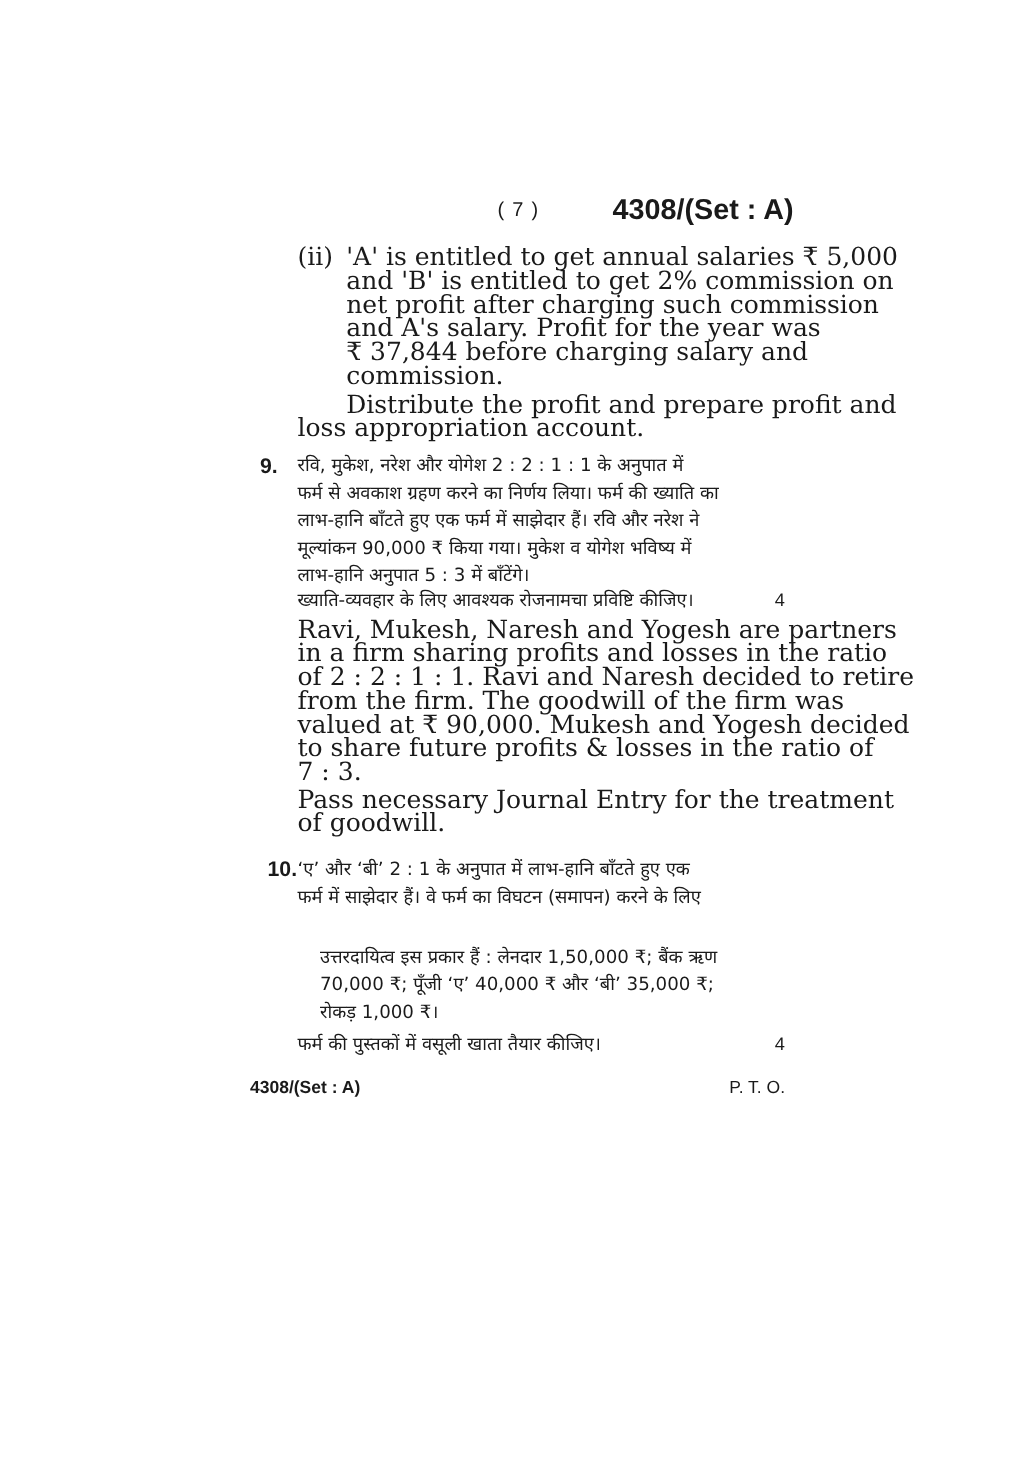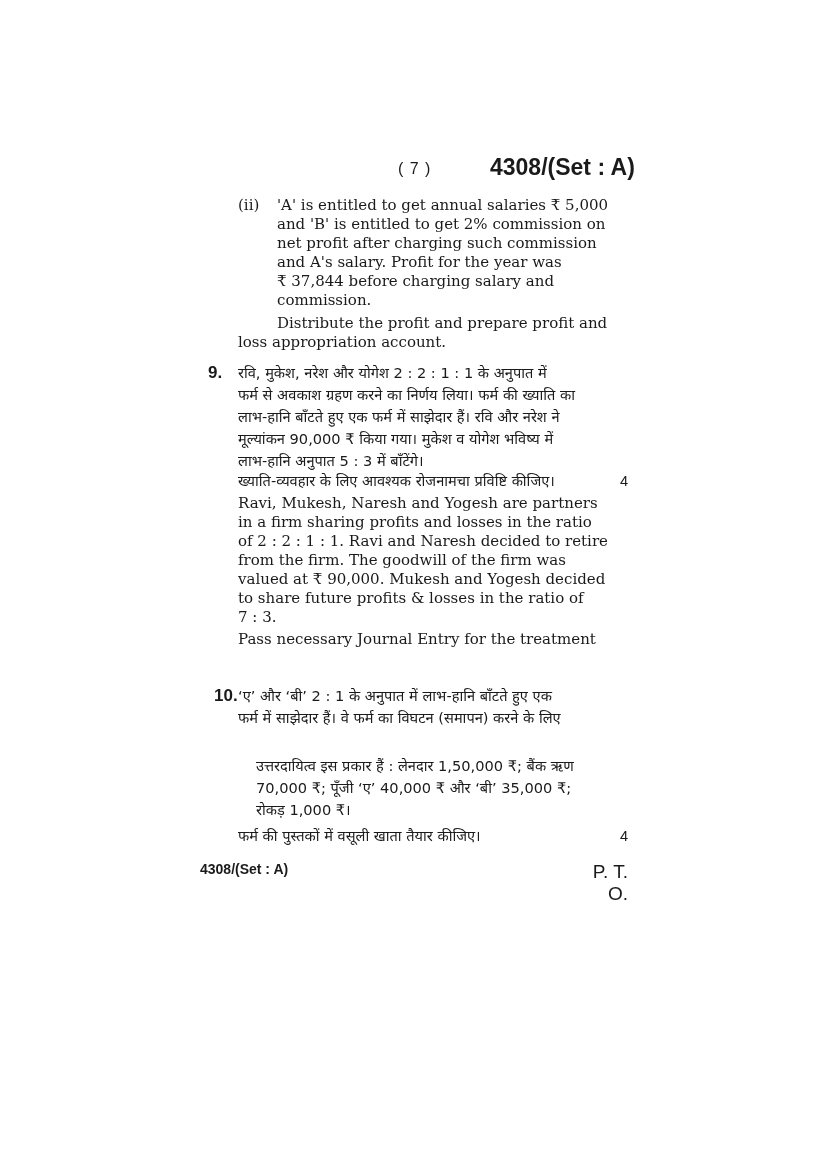--- a/index.html
+++ b/index.html
@@ -2,26 +2,26 @@
 <html><head>
 <meta charset="utf-8">
 <style>
   html, body { margin: 0; padding: 0; background: #ffffff; }
   body { width: 826px; height: 1169px; position: relative; overflow: hidden; color: #1a1a1a; }
   .serif { font-family: "DejaVu Serif", "Liberation Serif", serif; }
   .sans { font-family: "Liberation Sans", "DejaVu Sans", sans-serif; }
   .abs { position: absolute; }
   .page-num { left: 398px; top: 160px; font-size: 16px; letter-spacing: 1px; }
   .set-top { left: 490px; top: 154px; font-size: 23px; font-weight: bold; }
-  .block { font-size: 15px; line-height: 19px; text-align: justify; text-align-last: left; }
+  .block { font-size: 20px; line-height: 19px; text-align: justify; text-align-last: left; }
   .qnum { font-weight: bold; font-size: 17px; }
   .hindi { font-family: "DejaVu Sans", sans-serif; font-size: 14.6px; line-height: 22px; text-align: justify; }
   .mark { position: absolute; right: 0; }
   .foot-left { left: 200px; top: 861px; font-size: 14px; font-weight: bold; }
-  .foot-right { left: 574px; top: 861px; font-size: 19px; }
+  .foot-right { left: 574px; top: 861px; font-size: 14px; }
   .line { display: block; white-space: nowrap; }
   .justline { display: flex; justify-content: space-between; white-space: nowrap; }
 </style>
 </head>
 <body>
 
 <div class="abs sans page-num">( 7 )</div>
 <div class="abs sans set-top">4308/(Set : A)</div>
 
 <div class="abs serif" style="left:238px; top:196px; width:390px;">
@@ -79,20 +79,21 @@
     <span class="justline">
         <span>valued at ₹ 90,000. Mukesh and Yogesh decided</span>
       </span>
     <span class="justline">
         <span>to share future profits &amp; losses in the ratio of</span>
       </span>
     <span class="line">7 : 3.</span>
   </div>
   <div class="abs serif block" style="left:30px; top:268px; width:390px;">
     <span class="line">Pass necessary Journal Entry for the treatment</span>
+    <span class="line">of goodwill.</span>
   </div>
 </div>
 
 <div class="abs" style="left:200px; top:685px; width:428px;">
   <div class="abs sans qnum" style="left:14px; top:1px;">10.</div>
   <div class="abs hindi" style="left:38px; top:0; width:390px;">
     <span class="line">‘ए’ और ‘बी’ 2 : 1 के अनुपात में लाभ-हानि बाँटते हुए एक</span>
     <span class="line">फर्म में साझेदार हैं। वे फर्म का विघटन (समापन) करने के लिए</span>
   </div>
   <div class="abs hindi" style="left:56px; top:70px; width:390px;">

